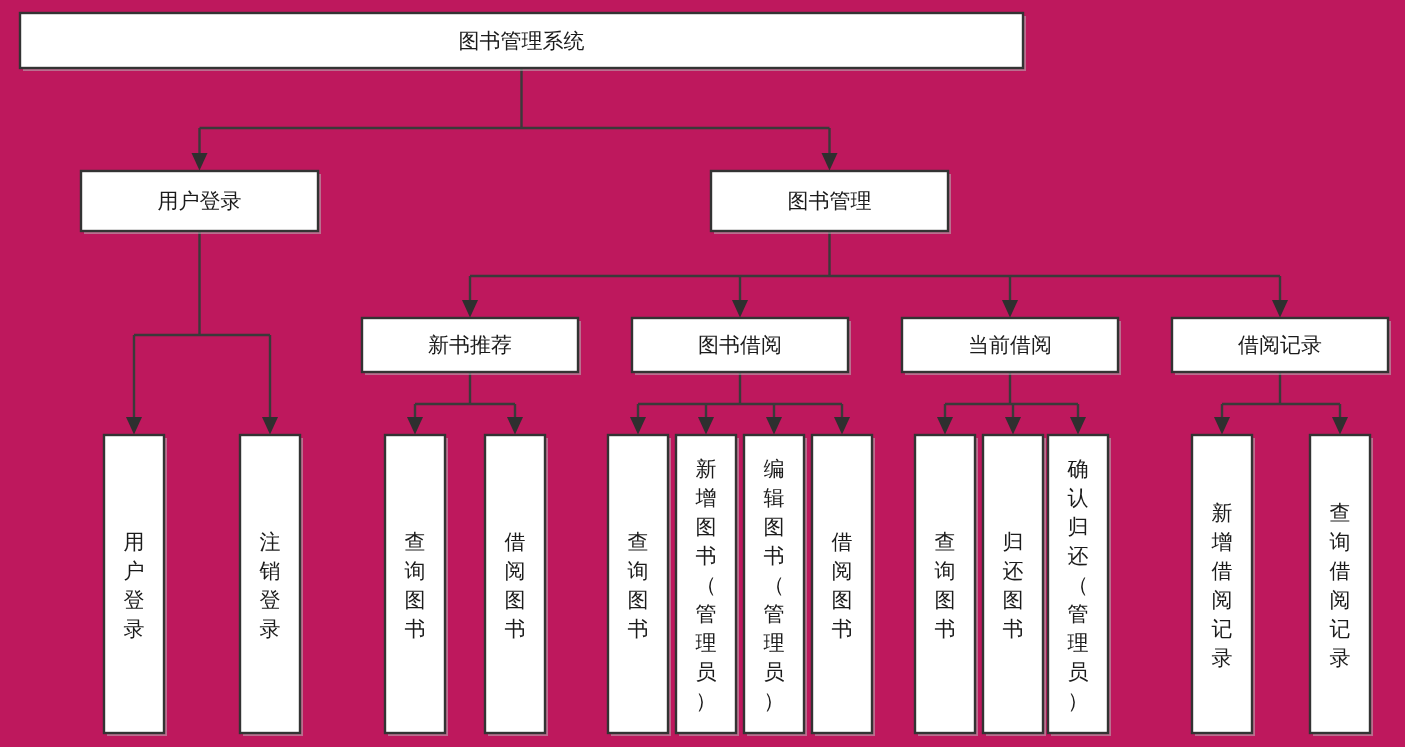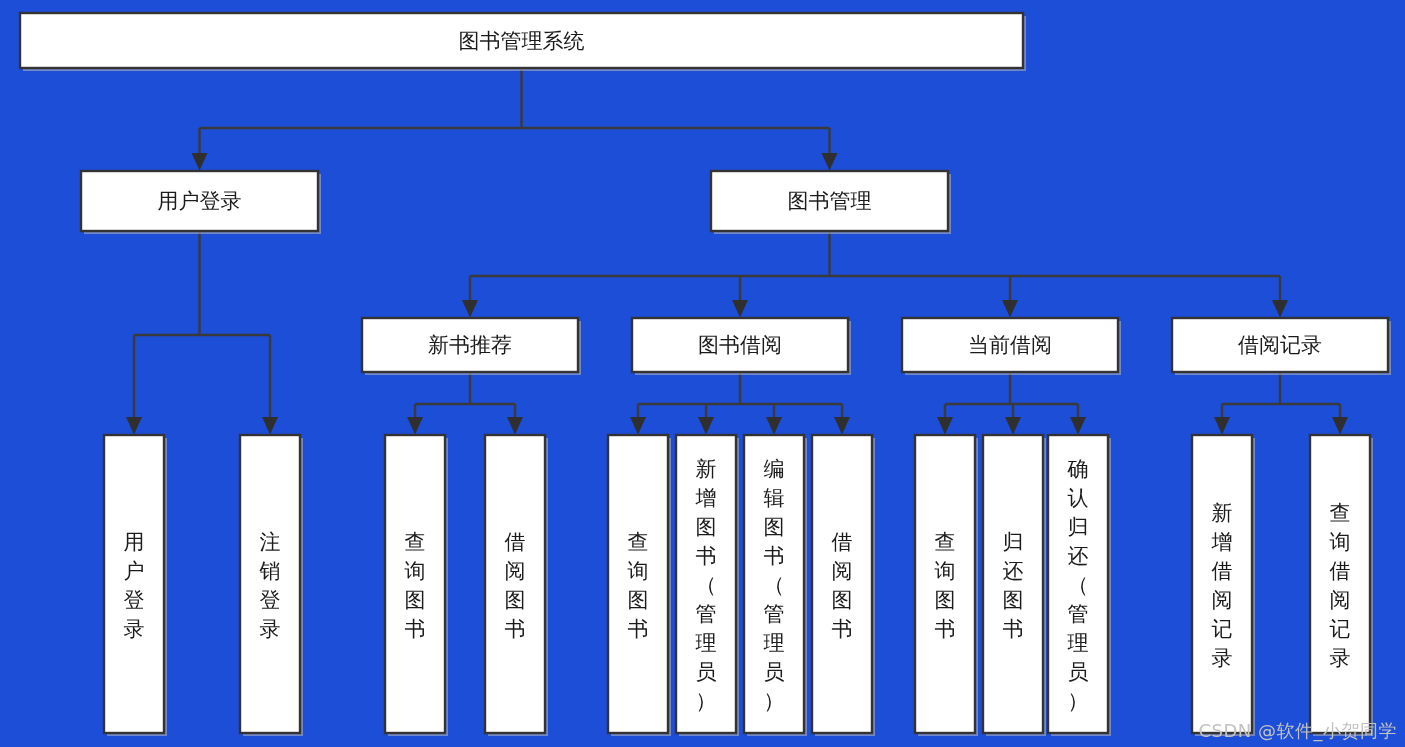--- a/index.html
+++ b/index.html
@@ -11,21 +11,21 @@
   body {
     width: 1405px;
     height: 747px;
     overflow: hidden;
     font-family: "DejaVu Sans", "Liberation Sans", sans-serif;
   }
   #diagram-root {
     position: relative;
     width: 1405px;
     height: 747px;
-    background: #1d4ed8;
+    background: #be185d;
   }
   svg.flow {
     position: absolute;
     top: 0;
     left: 0;
     width: 1405px;
     height: 747px;
     display: block;
   }
   .node-box {
@@ -226,14 +226,13 @@
           <rect class="node-box" x="1192" y="435" width="60" height="298"></rect>
           <text class="node-label-vertical" x="1222"><tspan x="1222" y="519.62">新</tspan><tspan x="1222" y="548.62">增</tspan><tspan x="1222" y="577.62">借</tspan><tspan x="1222" y="606.62">阅</tspan><tspan x="1222" y="635.62">记</tspan><tspan x="1222" y="664.62">录</tspan></text>
         </g>
         <g>
           <rect class="node-shadow" x="1313" y="438" width="60" height="298"></rect>
           <rect class="node-box" x="1310" y="435" width="60" height="298"></rect>
           <text class="node-label-vertical" x="1340"><tspan x="1340" y="519.62">查</tspan><tspan x="1340" y="548.62">询</tspan><tspan x="1340" y="577.62">借</tspan><tspan x="1340" y="606.62">阅</tspan><tspan x="1340" y="635.62">记</tspan><tspan x="1340" y="664.62">录</tspan></text>
         </g>
       </g>
   </svg>
-  <div class="watermark-text">CSDN @软件_小贺同学</div>
 </div>
 
 </body></html>

